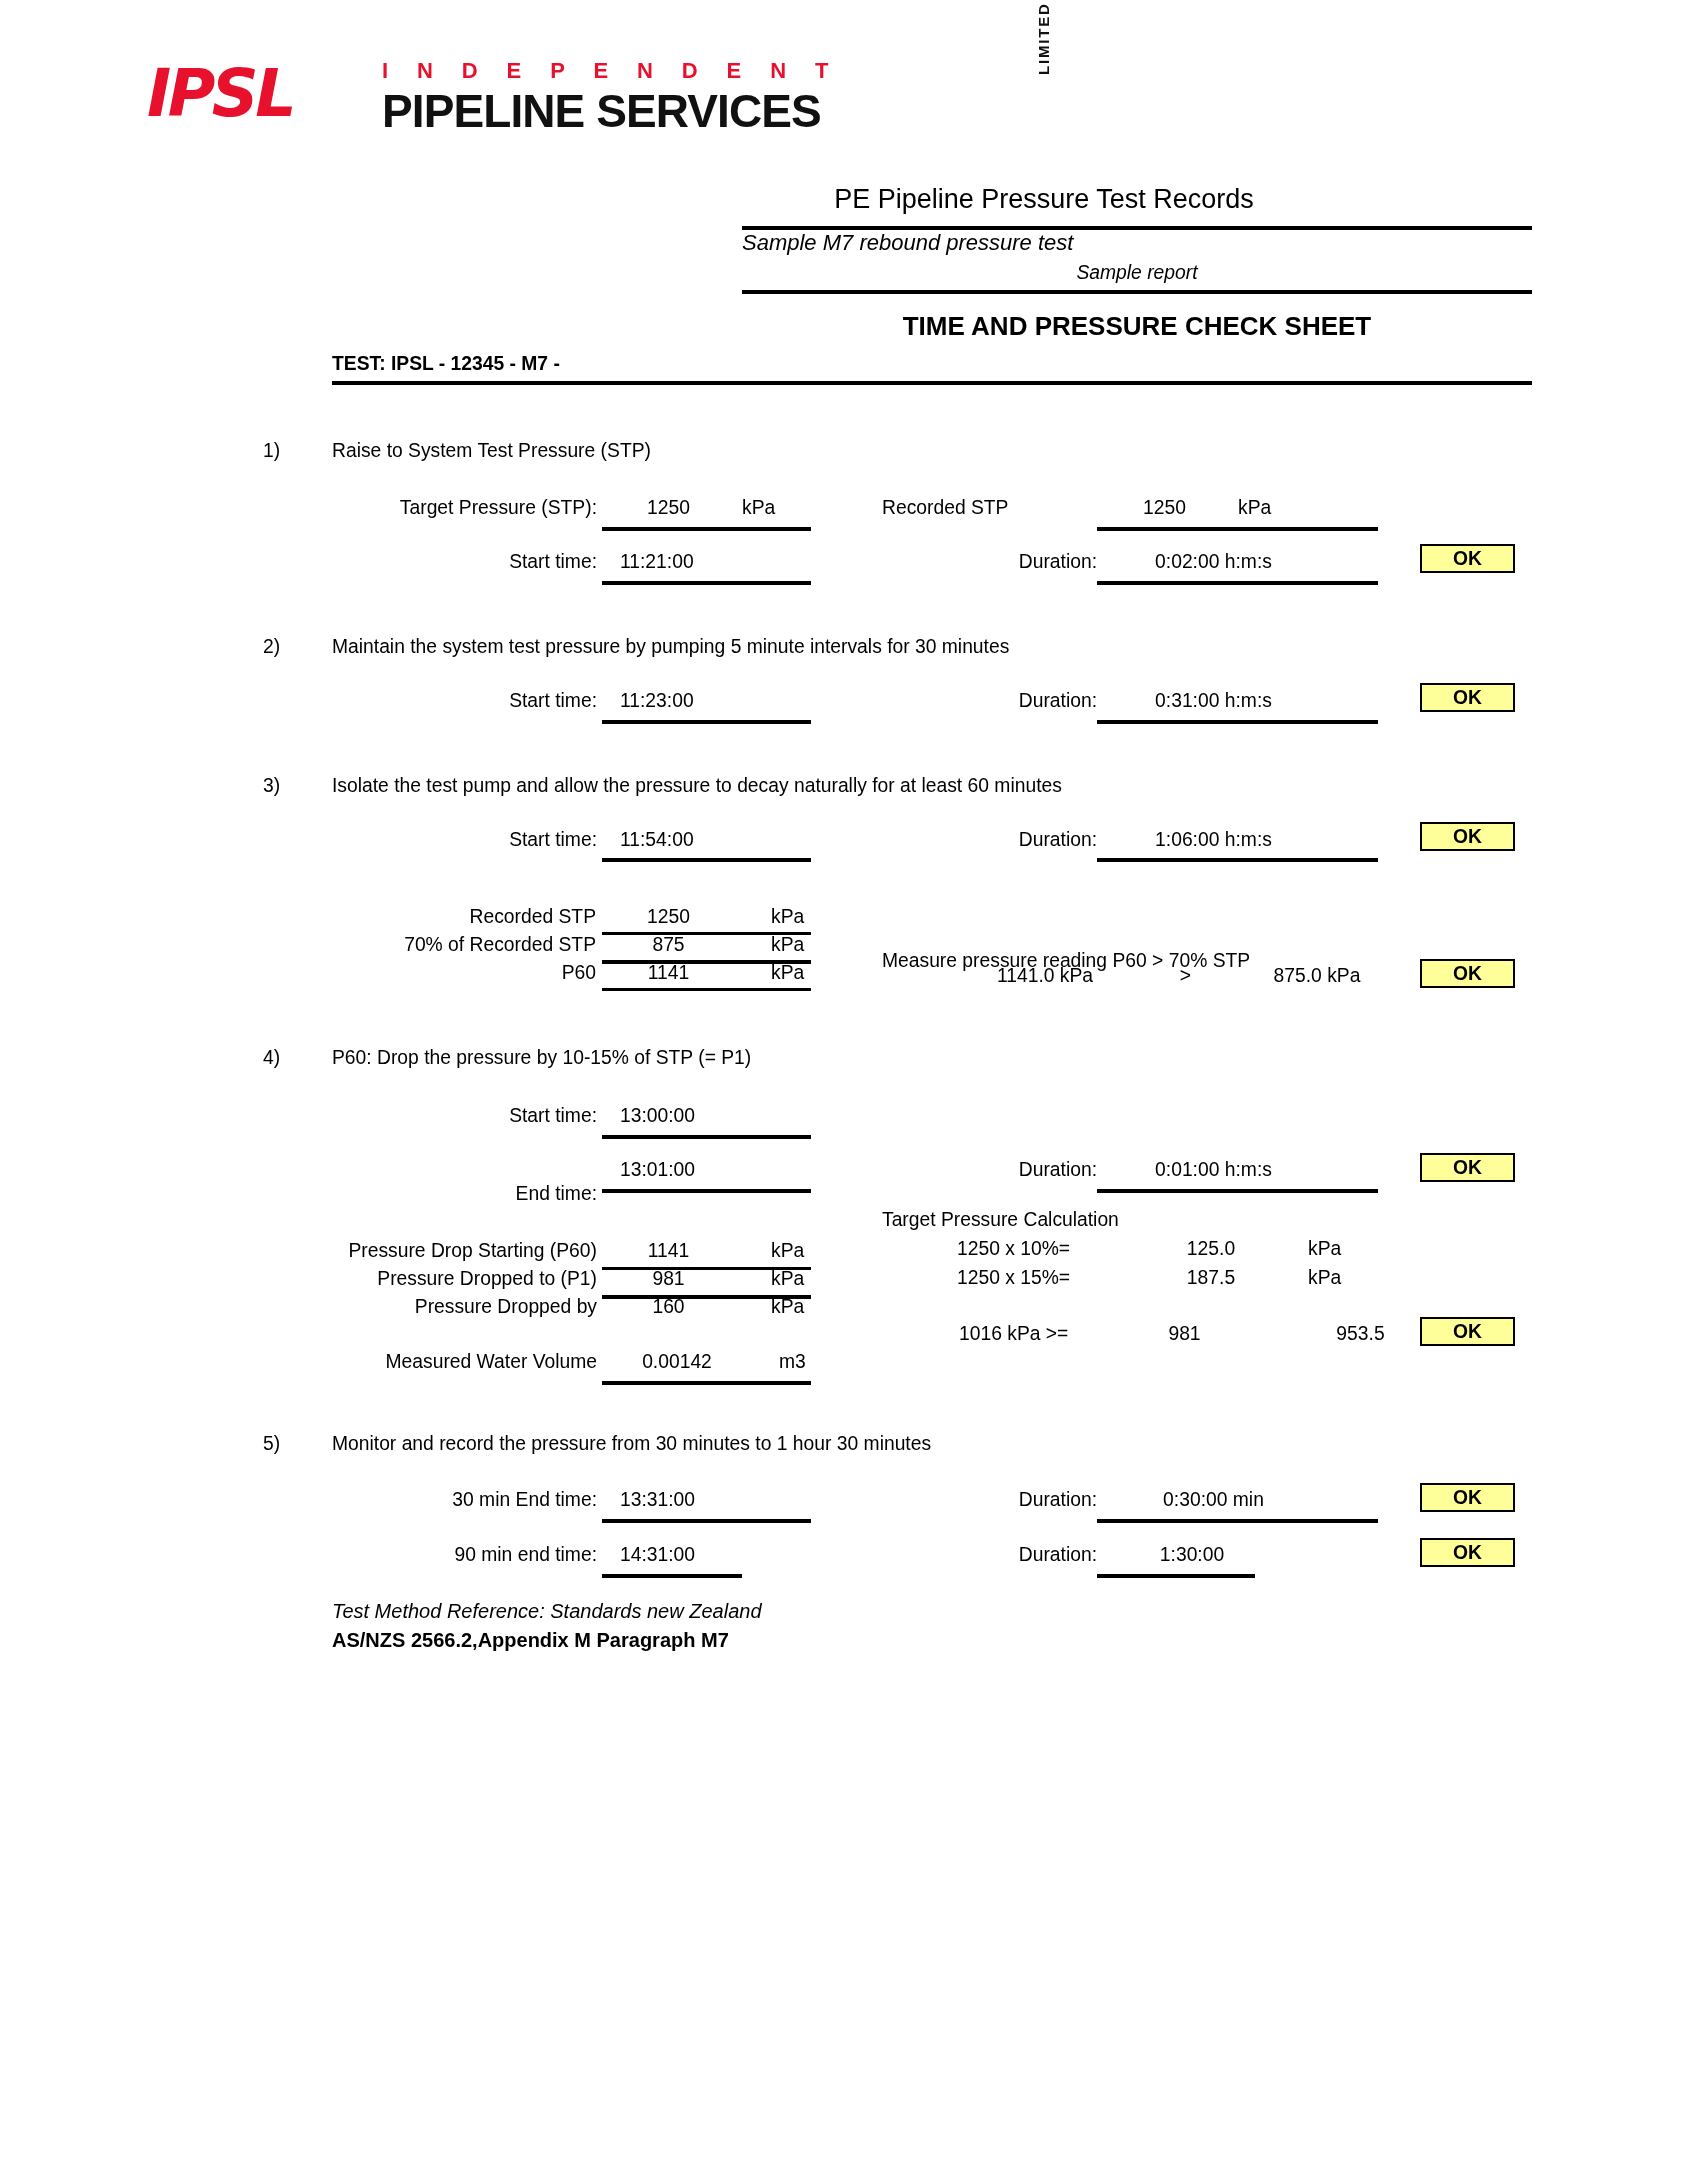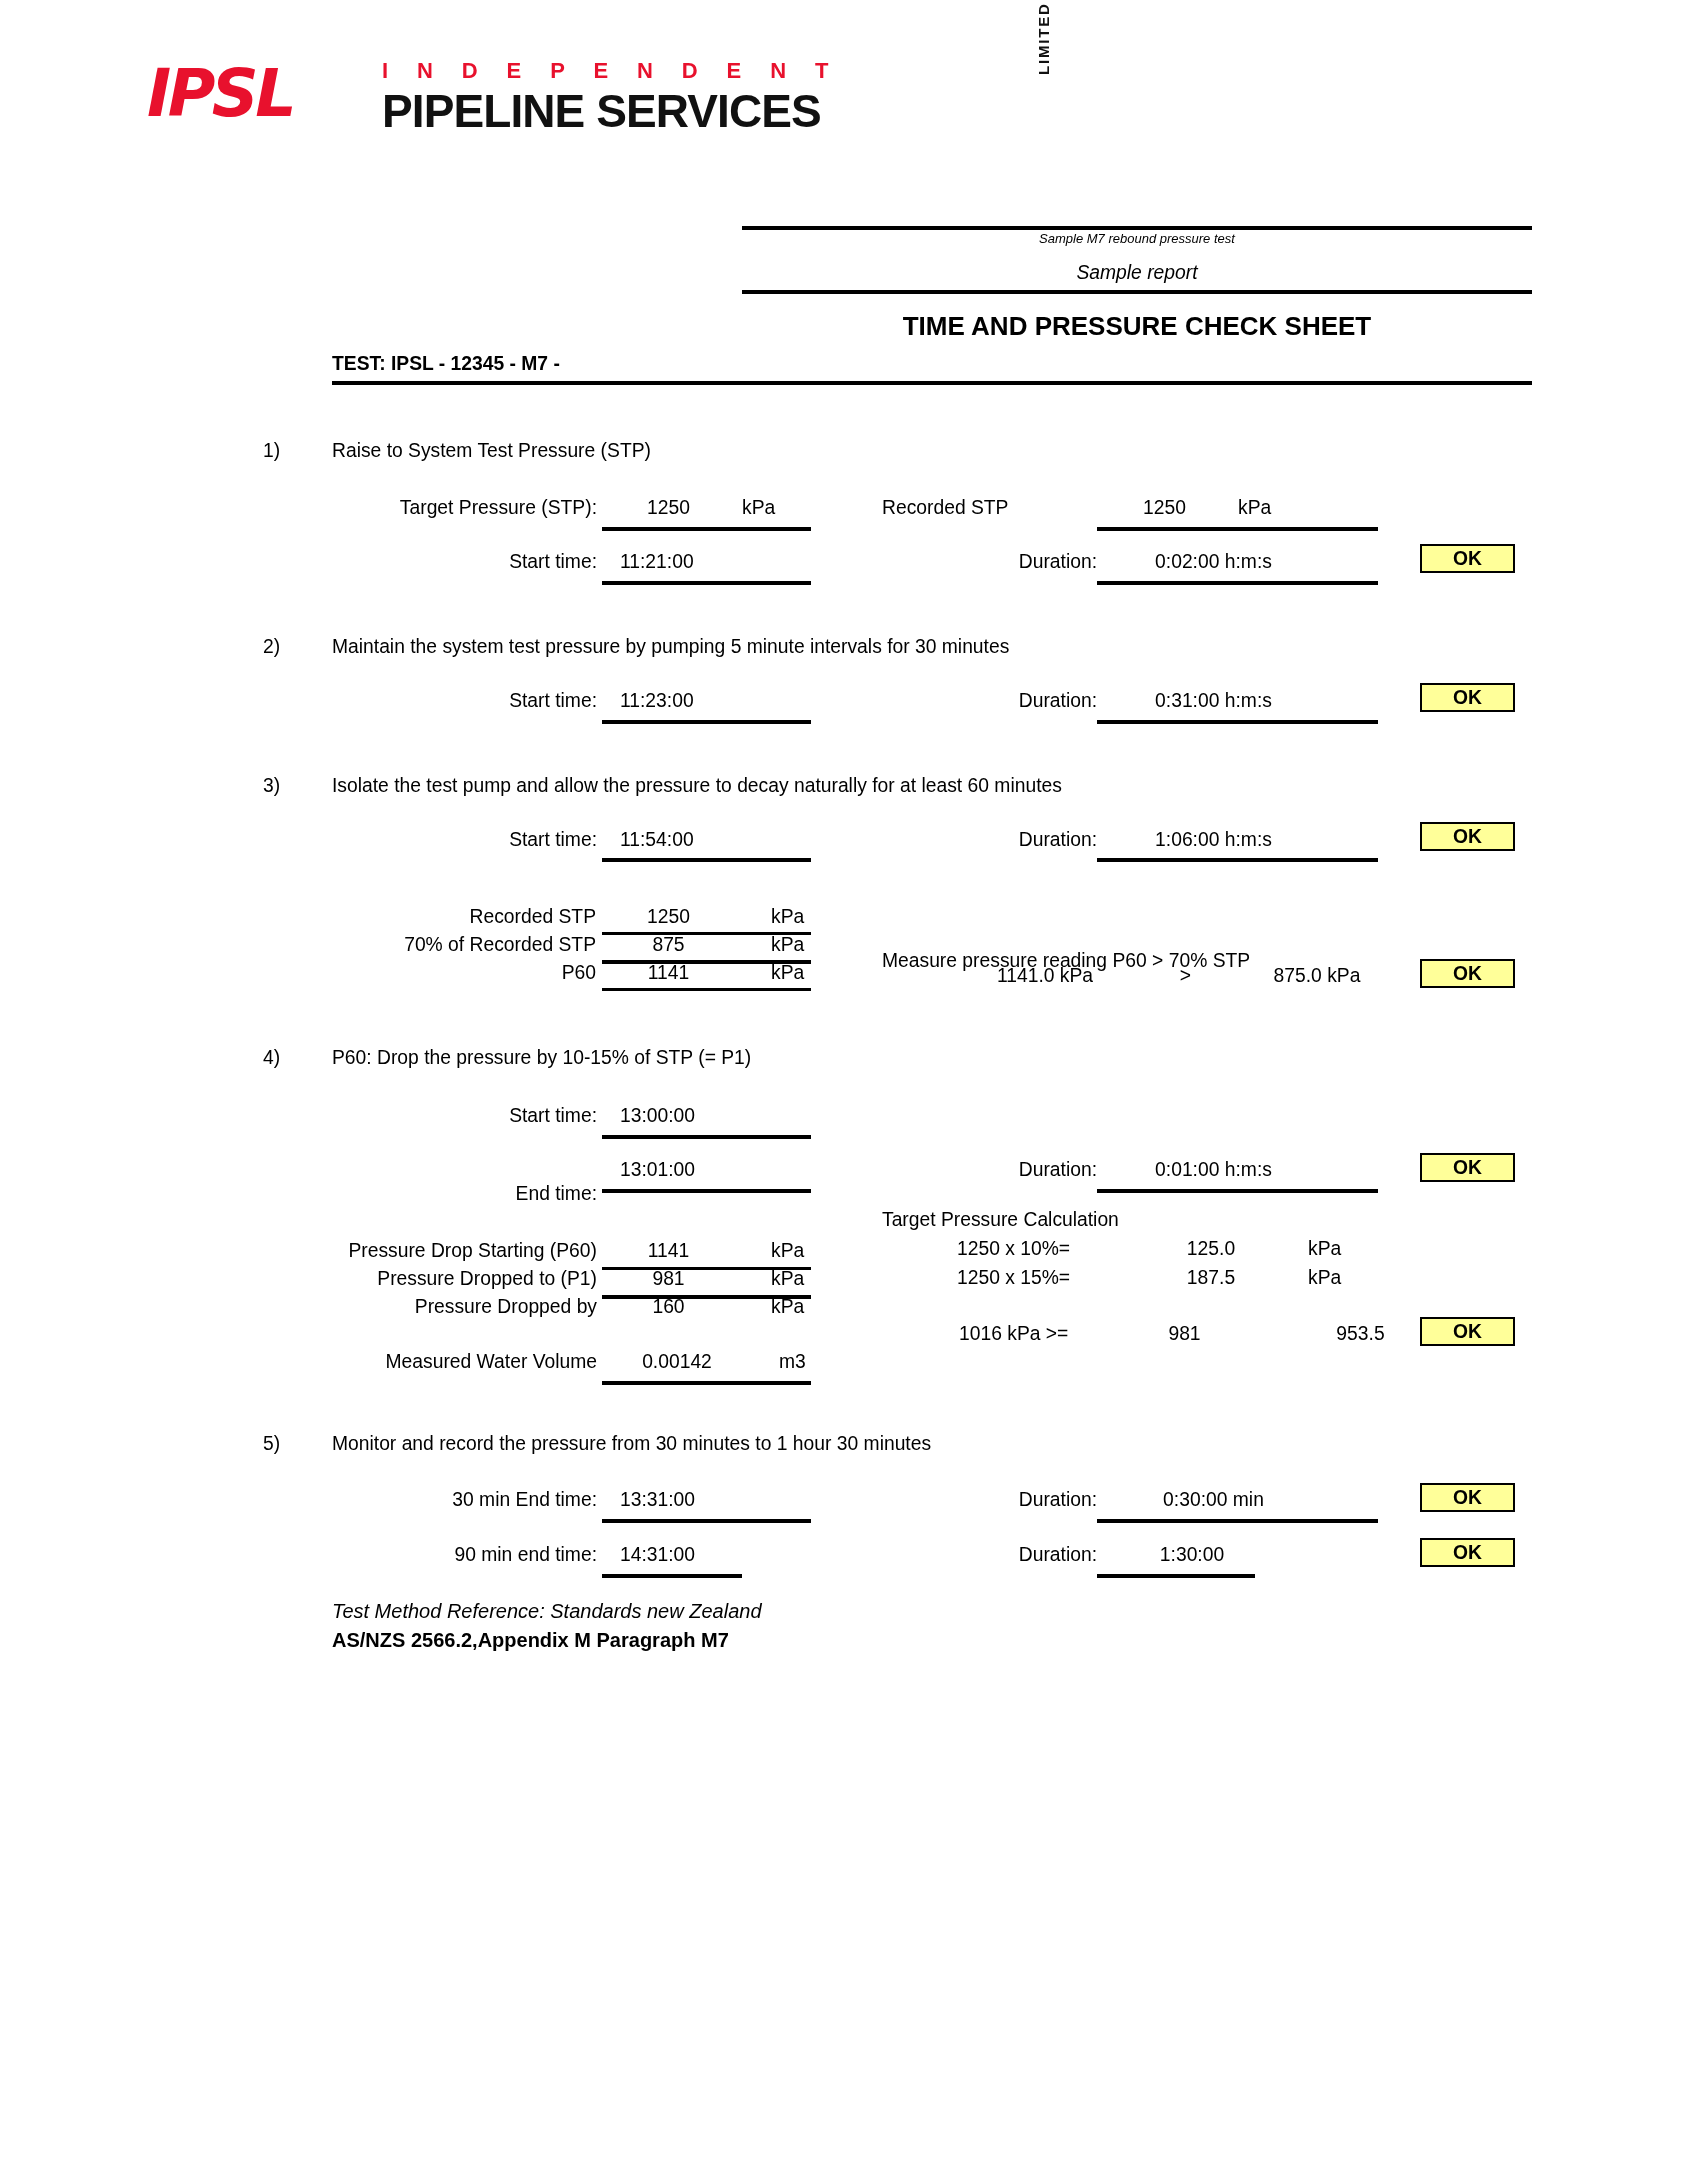--- a/index.html
+++ b/index.html
@@ -42,21 +42,21 @@
 
   
   .hdr-title{
     position:absolute;left:737px;top:186px;width:614px;
     text-align:center;font-size:27px;line-height:1;
   }
   .rule{position:absolute;background:#000;}
   .hdr-rule1{left:742px;top:226px;width:790px;height:3.5px;}
   .hdr-sub1{
     position:absolute;left:742px;top:232px;width:790px;
-    text-align:center;font-size:13px;font-style:italic;line-height:1;
+    font-size:22px;font-style:italic;line-height:1;
   }
   .hdr-sub2{
     position:absolute;left:742px;top:263px;width:790px;
     text-align:center;font-size:19.3px;font-style:italic;line-height:1;
   }
   .hdr-rule2{left:742px;top:290px;width:790px;height:3.5px;}
   .sheet-title{
     position:absolute;left:742px;top:313px;width:790px;
     text-align:center;font-size:26px;font-weight:bold;line-height:1;
   }
@@ -94,20 +94,21 @@
 
 <div class="page">
 
   <div class="logo">
     <div class="logo-ipsl">IPSL</div>
     <div class="logo-ind">I N D E P E N D E N T</div>
     <div class="logo-pipe">PIPELINE SERVICES</div>
     <div class="logo-limited">LIMITED</div>
   </div>
 
+  <div class="hdr-title">PE Pipeline Pressure Test Records</div>
   <div class="rule hdr-rule1"></div>
   <div class="hdr-sub1">Sample M7 rebound pressure test</div>
   <div class="hdr-sub2">Sample report</div>
   <div class="rule hdr-rule2"></div>
   <div class="sheet-title">TIME AND PRESSURE CHECK SHEET</div>
   <div class="test-id">TEST: IPSL - 12345 - M7 -</div>
   <div class="rule hdr-rule3"></div>
 
   <div class="step-num" style="left:263px;top:441px;">1)</div>
   <div class="step-txt" style="left:332px;top:441px;">Raise to System Test Pressure (STP)</div>

